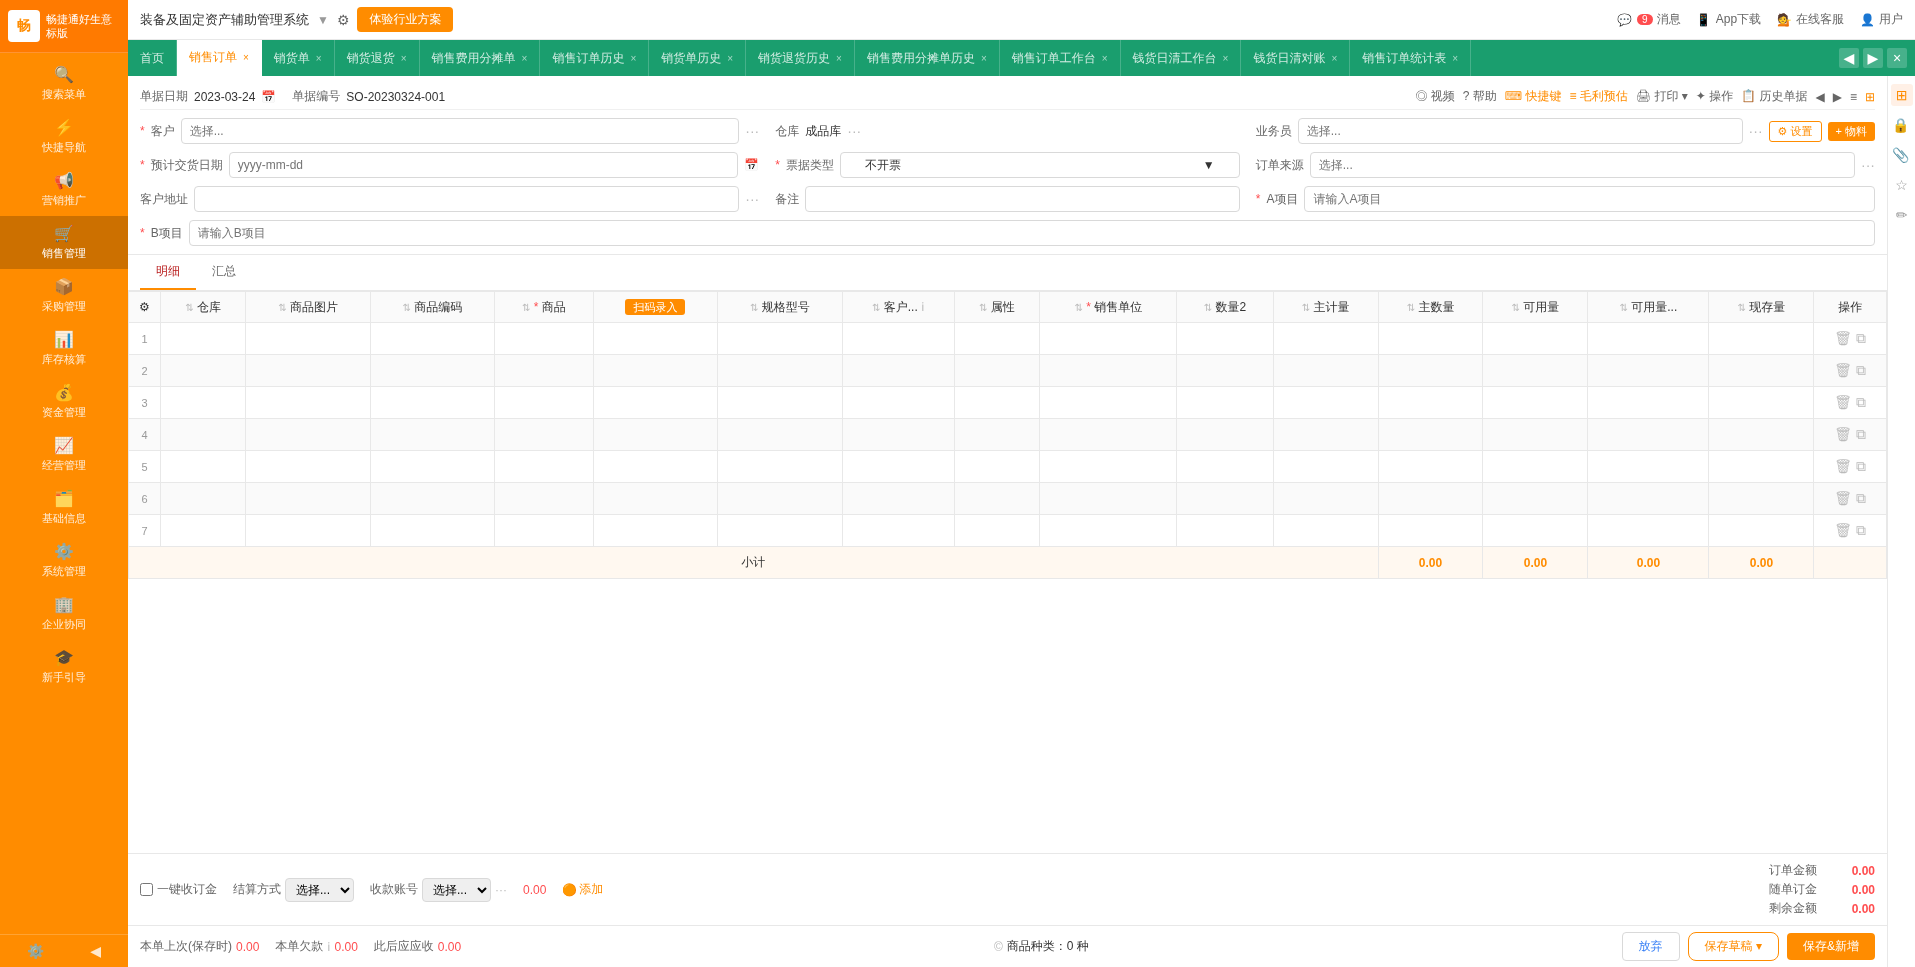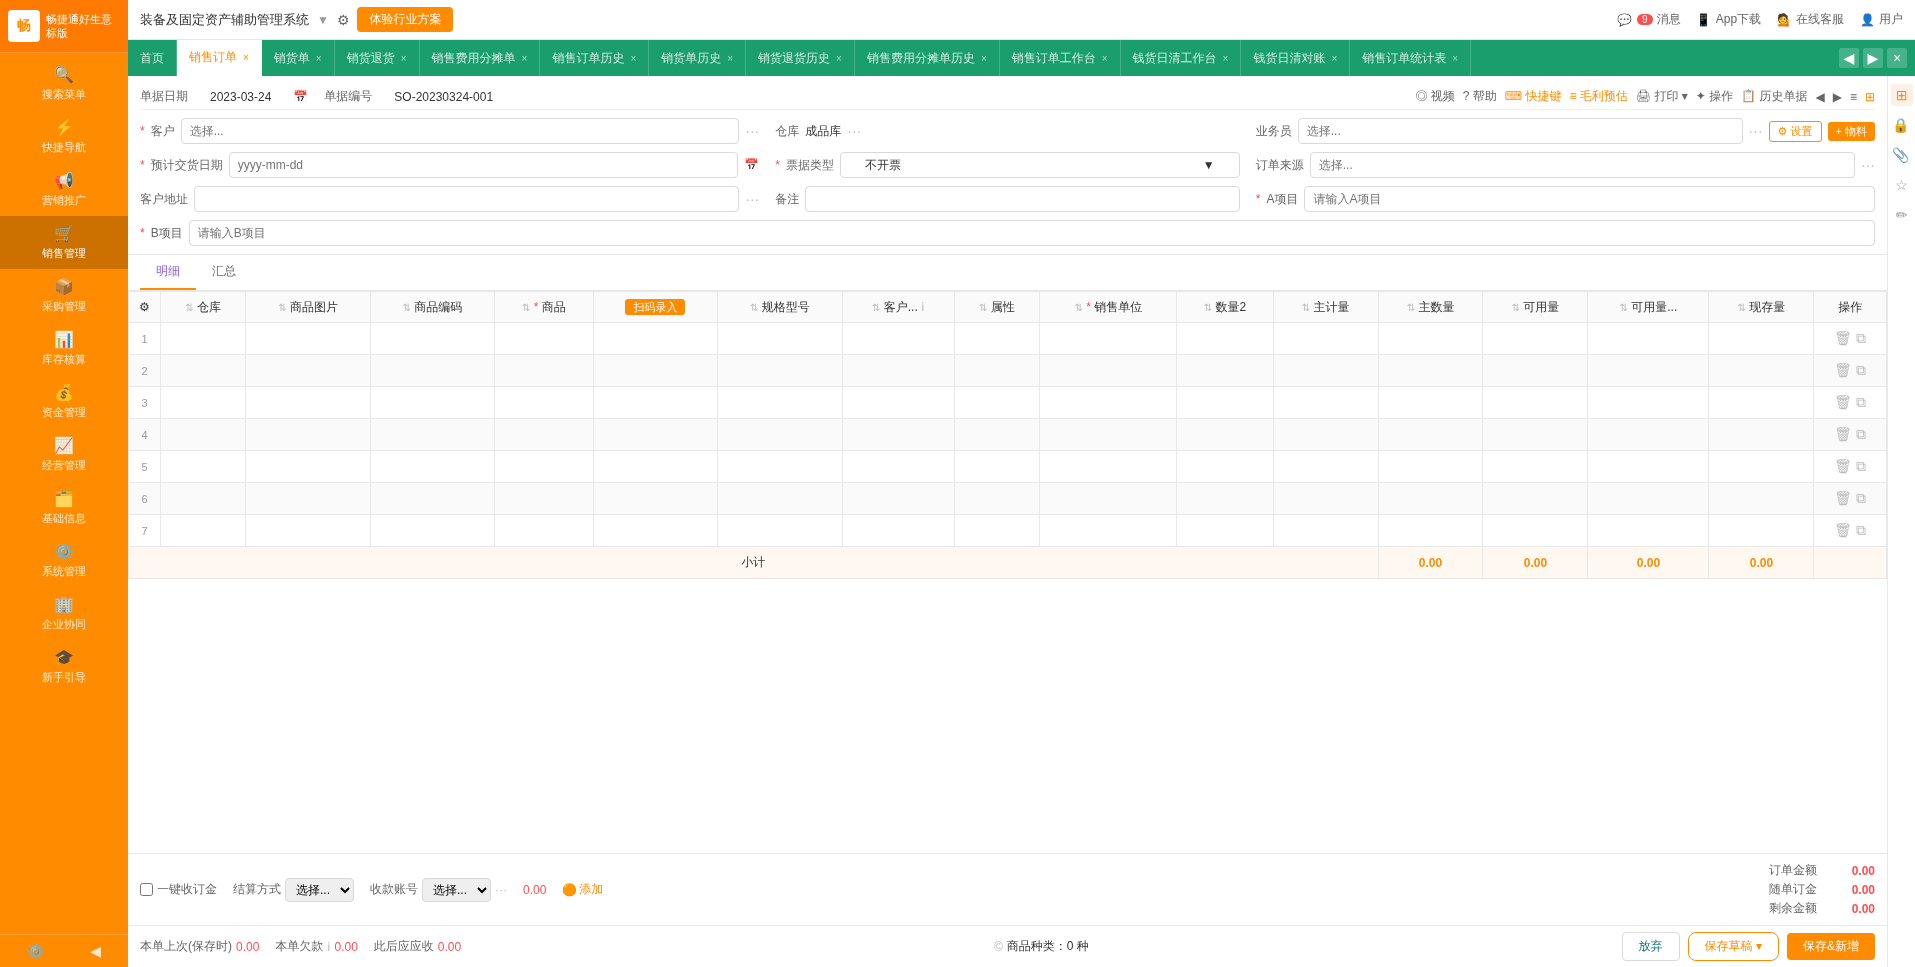--- a/index.html
+++ b/index.html
@@ -56,21 +56,21 @@
     }
 
     
     .form-area {
       background: white; padding: 8px 12px; border-bottom: 1px solid #e8e8e8;
     }
     .form-toolbar {
       display: flex; align-items: center; justify-content: space-between; margin-bottom: 8px; padding: 4px 0; border-bottom: 1px solid #f0f0f0;
     }
     .form-toolbar-left { display: flex; align-items: center; gap: 16px; font-size: 12px; }
-    .form-field-inline { display: flex; align-items: center; gap: 22px; }
+    .form-field-inline { display: flex; align-items: center; gap: 6px; }
     .form-label { color: #666; white-space: nowrap; }
     .form-value { color: #333; font-weight: 500; }
     .form-toolbar-right { display: flex; align-items: center; gap: 8px; font-size: 12px; color: #666; margin-left: 18px; }
     .toolbar-btn { display: flex; align-items: center; gap: 2px; cursor: pointer; color: #666; }
     .toolbar-btn-orange { color: #ff8c00; }
     .form-rows { display: flex; flex-direction: column; gap: 8px; }
     .form-row { display: flex; align-items: center; gap: 16px; }
     .form-field { display: flex; align-items: center; gap: 6px; flex: 1; }
     .form-field-label { color: #666; white-space: nowrap; min-width: fit-content; }
     .required-star { color: #ff4d4f; }
@@ -80,21 +80,21 @@
     .form-input.placeholder { color: #bbb; }
     .form-input-wide { flex: 2; }
     .form-select { display: flex; align-items: center; gap: 4px; border: 1px solid #d9d9d9; border-radius: 4px; padding: 3px 24px; height: 26px; background: white; cursor: pointer; flex: 1; justify-content: space-between; }
     .ellipsis-btn { color: #bbb; cursor: pointer; font-size: 14px; }
     .date-icon { color: #bbb; cursor: pointer; }
 
     
     .table-section { flex: 1; overflow: hidden; display: flex; flex-direction: column; background: white; margin: 0; }
     .table-tabs { display: flex; align-items: center; padding: 0 12px; border-bottom: 1px solid #e8e8e8; background: white; }
     .table-tab { padding: 8px 16px; cursor: pointer; font-size: 12px; color: #666; border-bottom: 2px solid transparent; }
-    .table-tab.active { color: #8b5cf6; border-bottom-color: #ff8c00; }
+    .table-tab.active { color: #b91c1c; border-bottom-color: #ff8c00; }
     .table-wrapper { flex: 1; overflow: auto; }
     .data-table { width: 100%; border-collapse: collapse; font-size: 12px; min-width: 1600px; }
     .data-table th { background: #fafafa; border: 1px solid #e8e8e8; padding: 6px 8px; text-align: center; color: #333; font-weight: 500; white-space: nowrap; position: sticky; top: 0; z-index: 10; }
     .data-table td { border: 1px solid #e8e8e8; padding: 4px 6px; text-align: center; height: 32px; }
     .data-table tr:nth-child(even) td { background: #fafafa; }
     .row-num { color: #999; font-size: 11px; }
     .scan-btn { background: #ff8c00; color: white; border: none; padding: 2px 8px; border-radius: 3px; font-size: 11px; cursor: pointer; }
     .action-icons { display: flex; gap: 4px; justify-content: center; }
     .action-icon { color: #bbb; cursor: pointer; font-size: 14px; }
 
@@ -119,21 +119,21 @@
     .order-summary-val { color: #ff4d4f; font-weight: 600; min-width: 50px; text-align: right; }
 
     
     .bottom-action-bar {
       background: white; border-top: 1px solid #e8e8e8; padding: 6px 12px; display: flex; align-items: center; justify-content: space-between;
     }
     .bottom-stats { display: flex; align-items: flex-start; gap: 16px; font-size: 12px; color: #666; }
     .bottom-stats-item { display: flex; align-items: center; gap: 4px; }
     .bottom-stats-val { color: #ff4d4f; }
     .bottom-actions { display: flex; align-items: center; gap: 8px; }
-    .btn-discard { border: 1px solid #d9d9d9; background: white; color: #0f766e; padding: 5px 16px; border-radius: 4px; cursor: pointer; font-size: 12px; }
+    .btn-discard { border: 1px solid #d9d9d9; background: white; color: #3b82f6; padding: 5px 16px; border-radius: 4px; cursor: pointer; font-size: 12px; }
     .btn-save-draft { border: 1px solid #ff8c00; background: white; color: #ff8c00; padding: 5px 16px; border-radius: 8px; cursor: pointer; font-size: 12px; }
     .btn-save-new { background: #ff8c00; color: white; border: none; padding: 5px 16px; border-radius: 4px; cursor: pointer; font-size: 12px; }
 
     
     .right-sidebar {
       position: fixed; right: 0; top: 76px; bottom: 0; width: 28px; background: white; border-left: 1px solid #e8e8e8; display: flex; flex-direction: column; align-items: center; padding: 8px 0; gap: 8px; z-index: 50;
     }
     .right-sidebar-icon { width: 22px; height: 22px; display: flex; align-items: center; justify-content: center; cursor: pointer; color: #999; font-size: 14px; border-radius: 3px; }
     .right-sidebar-icon.active { background: #fff0e6; color: #ff8c00; }
 

